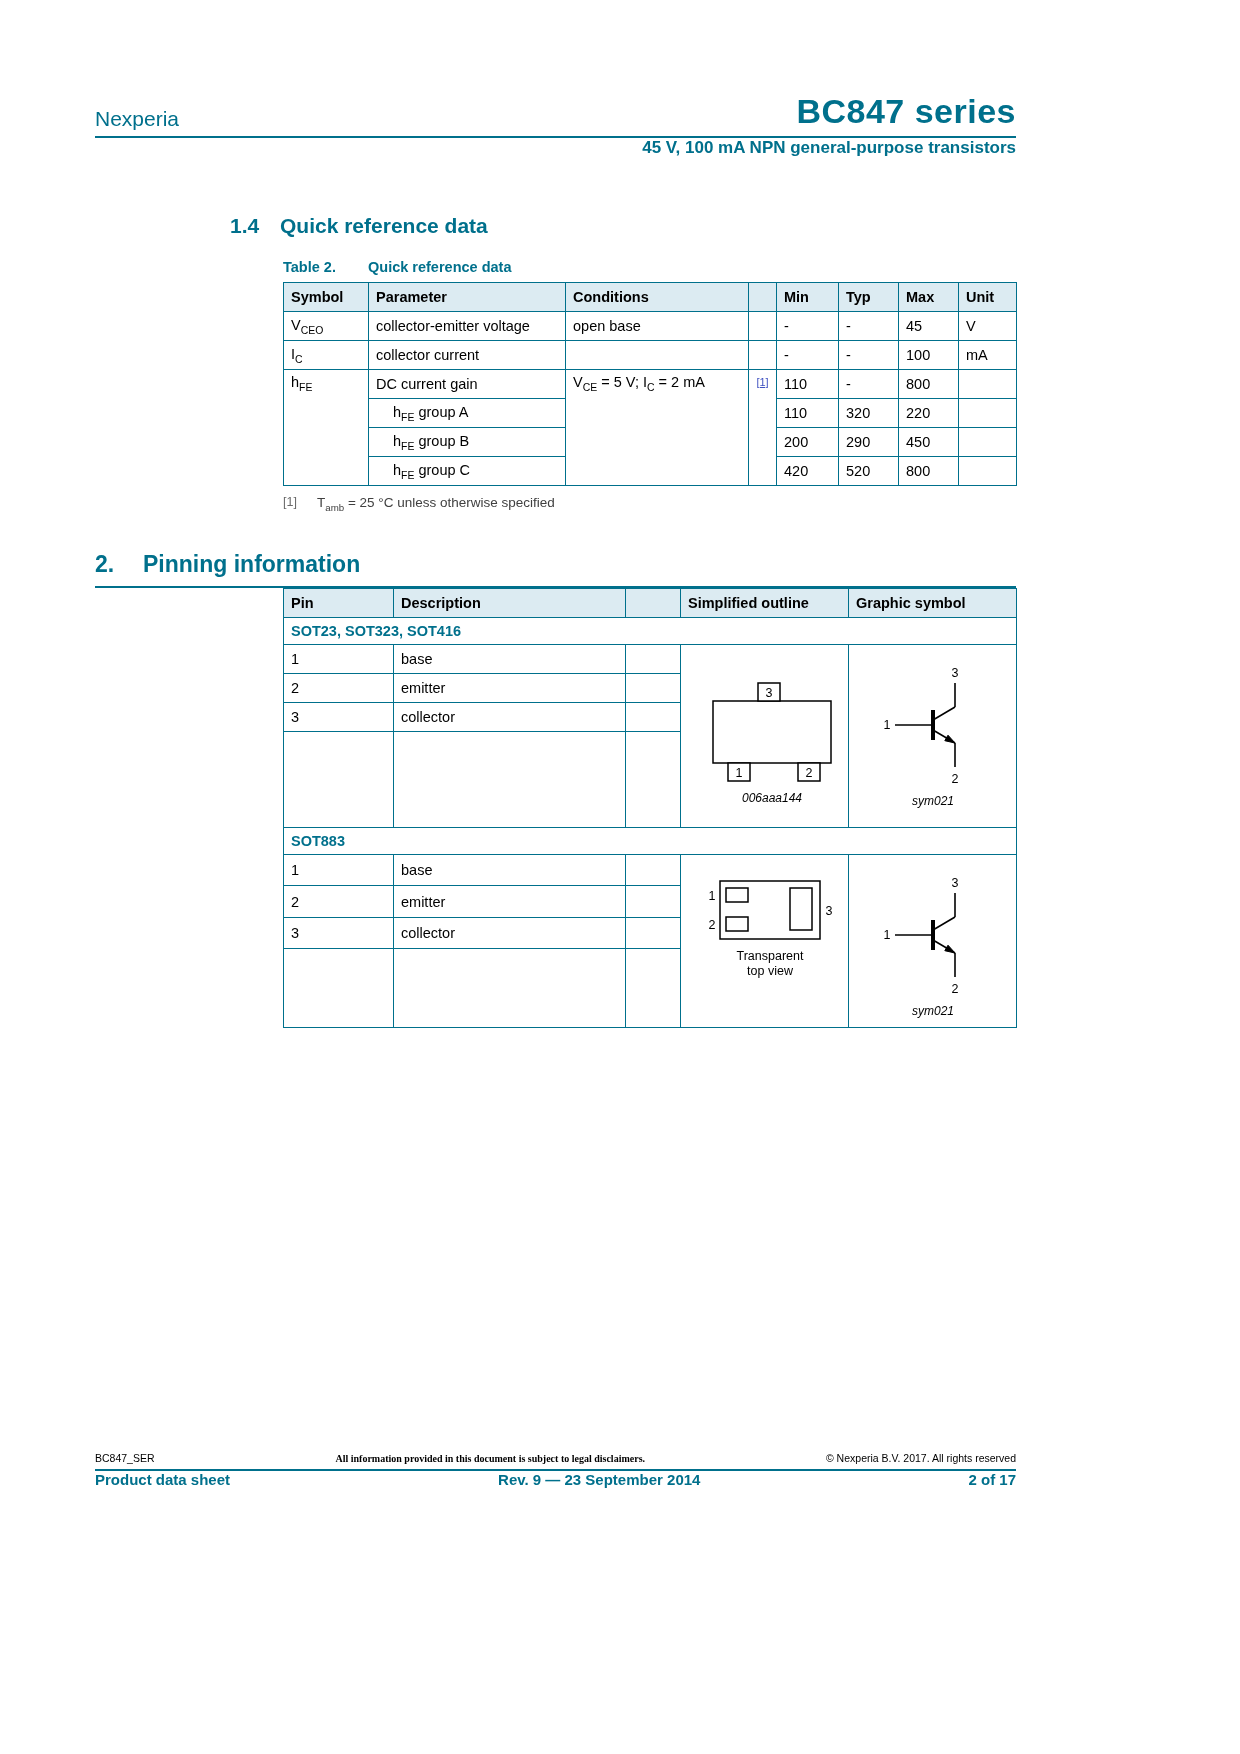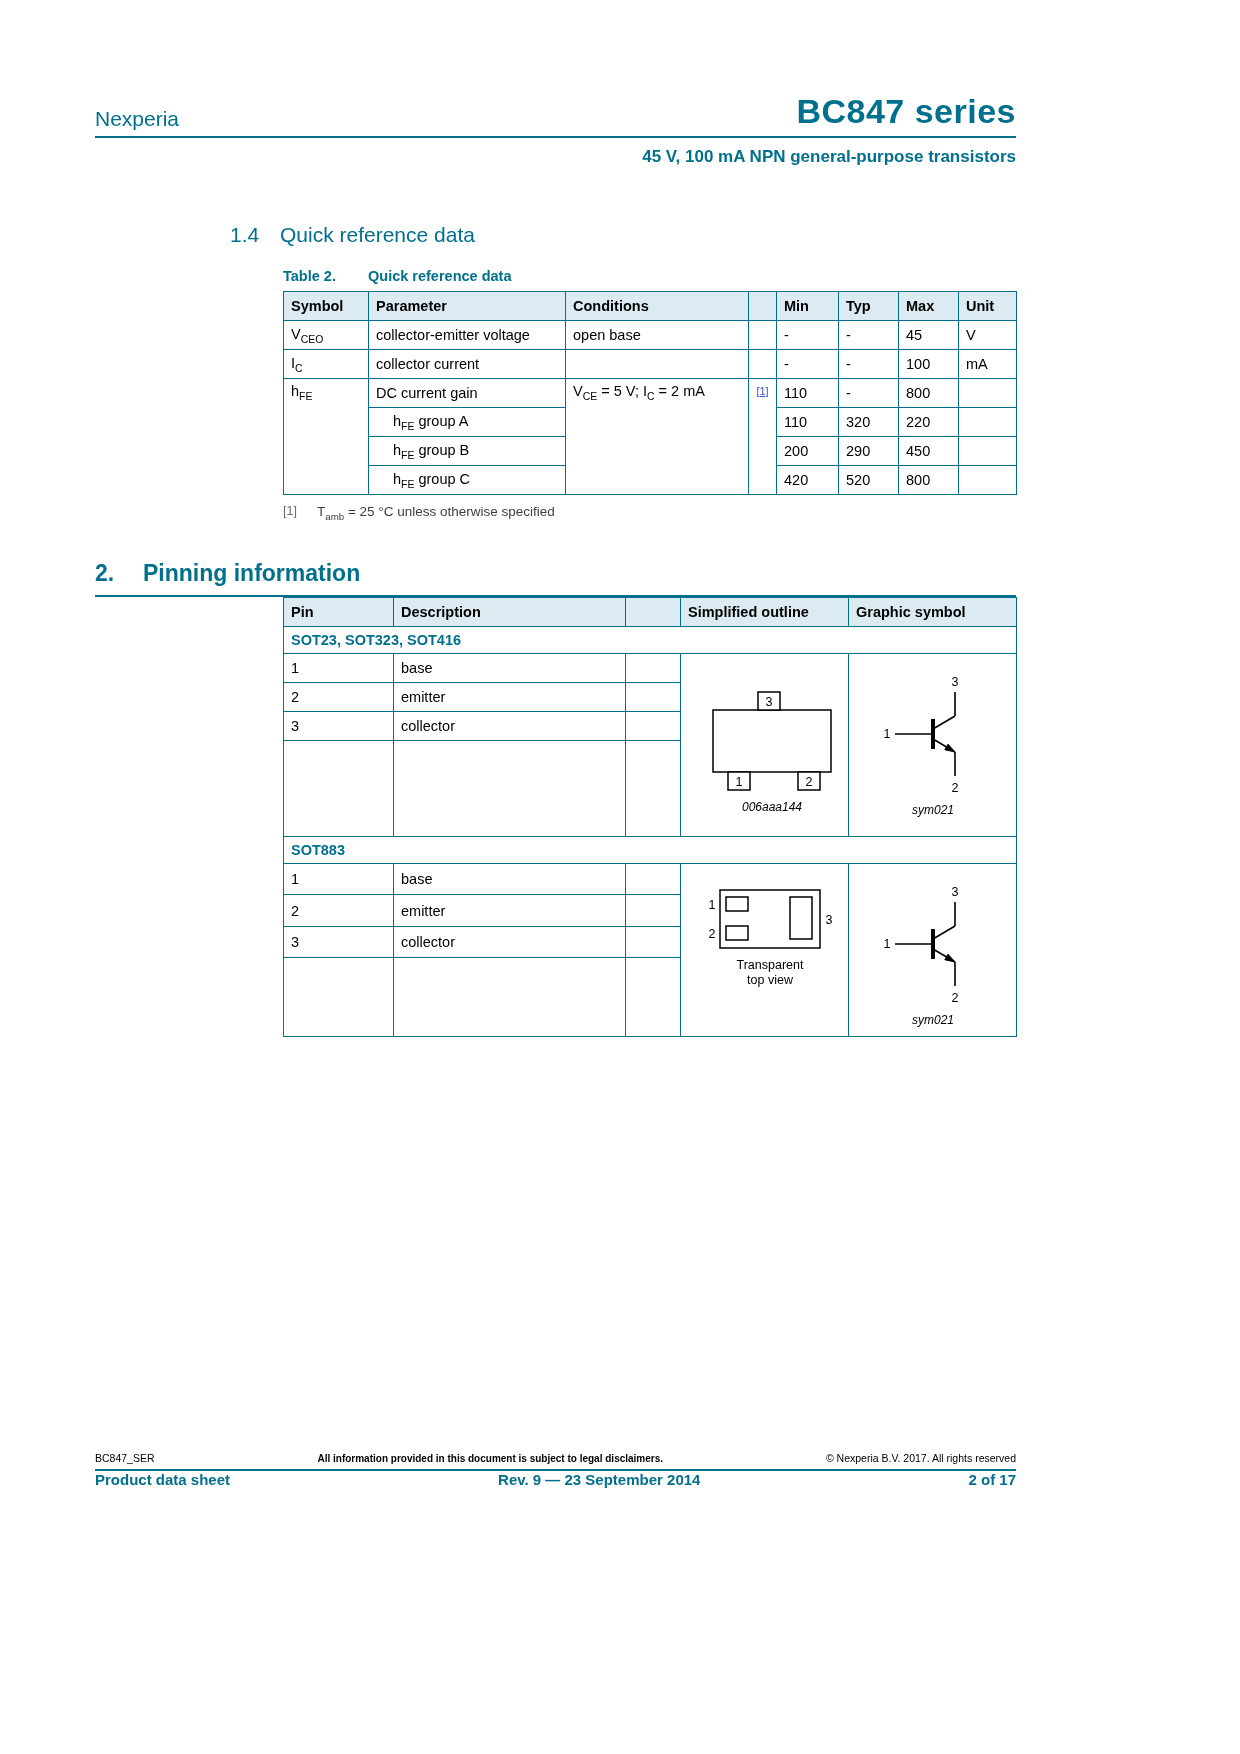--- a/index.html
+++ b/index.html
@@ -15,24 +15,24 @@
     width:1240px; height:1754px; position:relative; overflow:hidden;
     font-family:"Liberation Sans", sans-serif; color:#000;
   }
   .content{ position:absolute; left:95px; top:0; width:921px; }
 
   
   .masthead{ display:flex; justify-content:space-between; align-items:flex-end; padding-top:92px; }
   .brand{ color:var(--accent); font-size:21px; }
   .doc-title{ color:var(--accent); font-size:34px; font-weight:bold; letter-spacing:0.5px; }
   .rule{ height:2px; background:var(--accent); margin-top:5px; }
-  .subtitle{ text-align:right; color:var(--accent); font-weight:bold; font-size:17px; margin-top:9px; }
-
-  
-  .sec14{ display:flex; margin-top:56px; margin-left:135px; color:var(--accent); font-size:21px; font-weight:normal; }
+  .subtitle{ text-align:right; color:var(--accent); font-weight:bold; font-size:17px; }
+
+  
+  .sec14{ display:flex; margin-top:56px; margin-left:135px; color:var(--accent); font-size:21px; font-weight:bold; }
   .sec14 .num{ width:50px; }
   .sec2{ display:flex; margin-top:38px; color:var(--accent); font-size:23px; font-weight:bold; }
   .sec2 .num{ width:48px; }
   .sec2-rule{ height:2px; background:var(--accent); margin-top:8px; }
 
   .table-area{ margin-left:188px; }
   .tcaption{ display:flex; color:var(--accent); font-weight:bold; font-size:14.5px; margin-top:21px; margin-bottom:7px; }
   .tcaption .tlabel{ width:85px; }
 
   table{ border-collapse:collapse; table-layout:fixed; width:733px; font-size:14.5px; }
@@ -59,21 +59,21 @@
   svg text{ fill:#000; font-family:"Liberation Sans", sans-serif; font-size:12.5px; font-weight:normal; }
   svg .cap{ font-style:italic; font-size:12px; }
   svg .pkg{ fill:#ffffff; stroke:#000; stroke-width:1.5; }
   svg line{ stroke:#000; stroke-width:1.6; }
   svg line.thick{ stroke-width:4; }
   svg polygon{ fill:#000; stroke:#000; }
 
   
   .footer{ position:absolute; left:95px; top:1452px; width:921px; }
   .foot-small{ display:flex; justify-content:space-between; align-items:flex-end; font-size:10.5px; }
-  .foot-small .mid{ font-weight:bold; font-size:10px; }
+  .foot-small .mid{ font-weight:bold; font-size:10px;font-family:Liberation Serif, serif; }
   .foot-rule{ height:2px; background:var(--accent); margin-top:5px; }
   .foot-bold{ display:flex; justify-content:space-between; margin-top:0; color:var(--accent); font-weight:bold; font-size:15px;gap:21px; }
 </style>
 </head>
 <body>
 
 <div class="content">
 
   <div class="masthead">
     <span class="brand">Nexperia</span>

